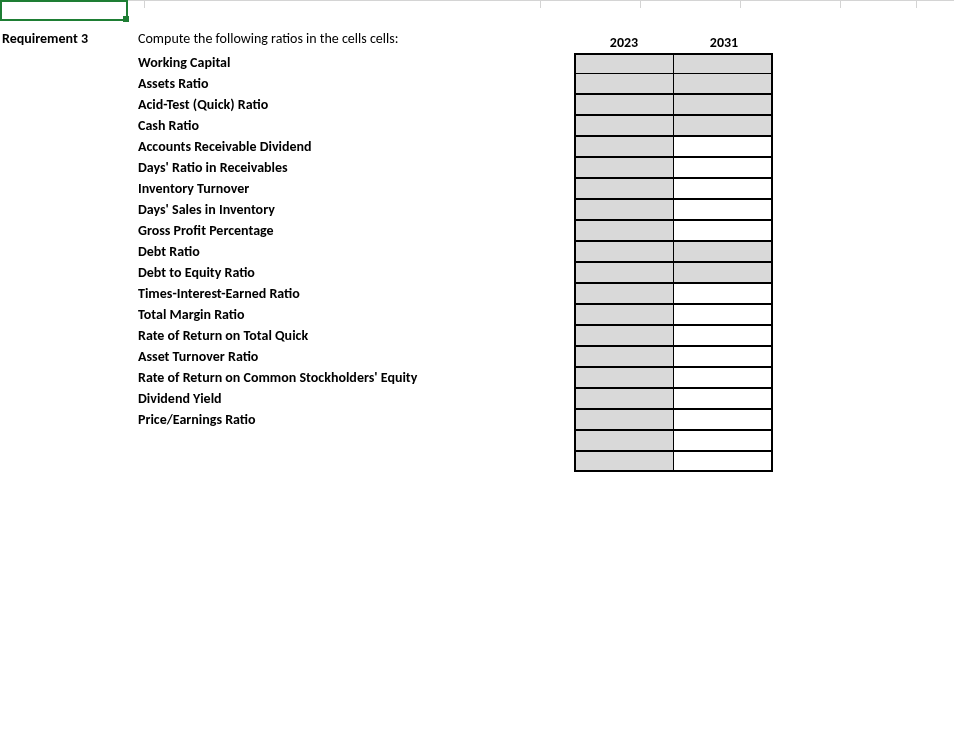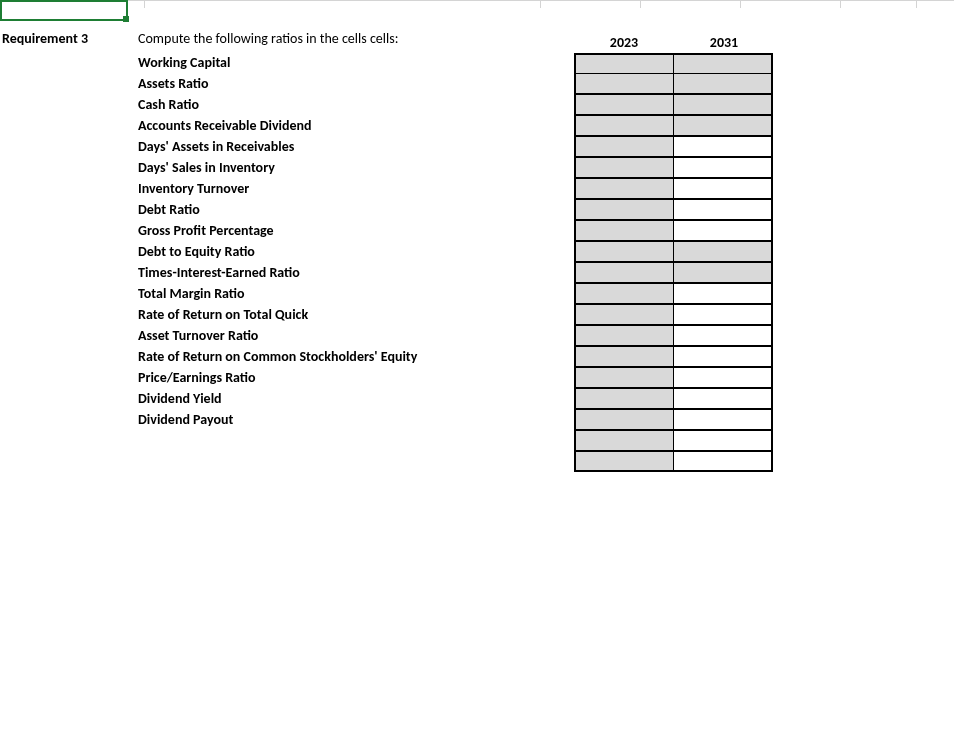--- a/index.html
+++ b/index.html
@@ -156,66 +156,66 @@
   </div>
 
   <div class="ratios-block" id="ratios-block">
       <div class="ratio-row">
         <span class="ratio-name">Working Capital</span>
       </div>
       <div class="ratio-row">
         <span class="ratio-name">Assets Ratio</span>
       </div>
       <div class="ratio-row">
+        <span class="ratio-name">Acid-Test (Quick) Ratio</span>
+      </div>
+      <div class="ratio-row">
         <span class="ratio-name">Cash Ratio</span>
       </div>
       <div class="ratio-row">
         <span class="ratio-name">Accounts Receivable Dividend</span>
       </div>
       <div class="ratio-row">
-        <span class="ratio-name">Days' Assets in Receivables</span>
+        <span class="ratio-name">Days' Ratio in Receivables</span>
+      </div>
+      <div class="ratio-row">
+        <span class="ratio-name">Inventory Turnover</span>
       </div>
       <div class="ratio-row">
         <span class="ratio-name">Days' Sales in Inventory</span>
       </div>
       <div class="ratio-row">
-        <span class="ratio-name">Inventory Turnover</span>
+        <span class="ratio-name">Gross Profit Percentage</span>
       </div>
       <div class="ratio-row">
         <span class="ratio-name">Debt Ratio</span>
       </div>
       <div class="ratio-row">
-        <span class="ratio-name">Gross Profit Percentage</span>
-      </div>
-      <div class="ratio-row">
         <span class="ratio-name">Debt to Equity Ratio</span>
       </div>
       <div class="ratio-row">
         <span class="ratio-name">Times-Interest-Earned Ratio</span>
       </div>
       <div class="ratio-row">
         <span class="ratio-name">Total Margin Ratio</span>
       </div>
       <div class="ratio-row">
         <span class="ratio-name">Rate of Return on Total Quick</span>
       </div>
       <div class="ratio-row">
         <span class="ratio-name">Asset Turnover Ratio</span>
       </div>
       <div class="ratio-row">
         <span class="ratio-name">Rate of Return on Common Stockholders' Equity</span>
       </div>
       <div class="ratio-row">
+        <span class="ratio-name">Dividend Yield</span>
+      </div>
+      <div class="ratio-row">
         <span class="ratio-name">Price/Earnings Ratio</span>
-      </div>
-      <div class="ratio-row">
-        <span class="ratio-name">Dividend Yield</span>
-      </div>
-      <div class="ratio-row">
-        <span class="ratio-name">Dividend Payout</span>
       </div>
     </div>
 
   <div class="table-block">
     <div class="year-headers">
       <div class="year-header">2023</div>
       <div class="year-header">2031</div>
     </div>
     <div class="grid-rows" id="grid-rows">
         <div class="grid-row">

